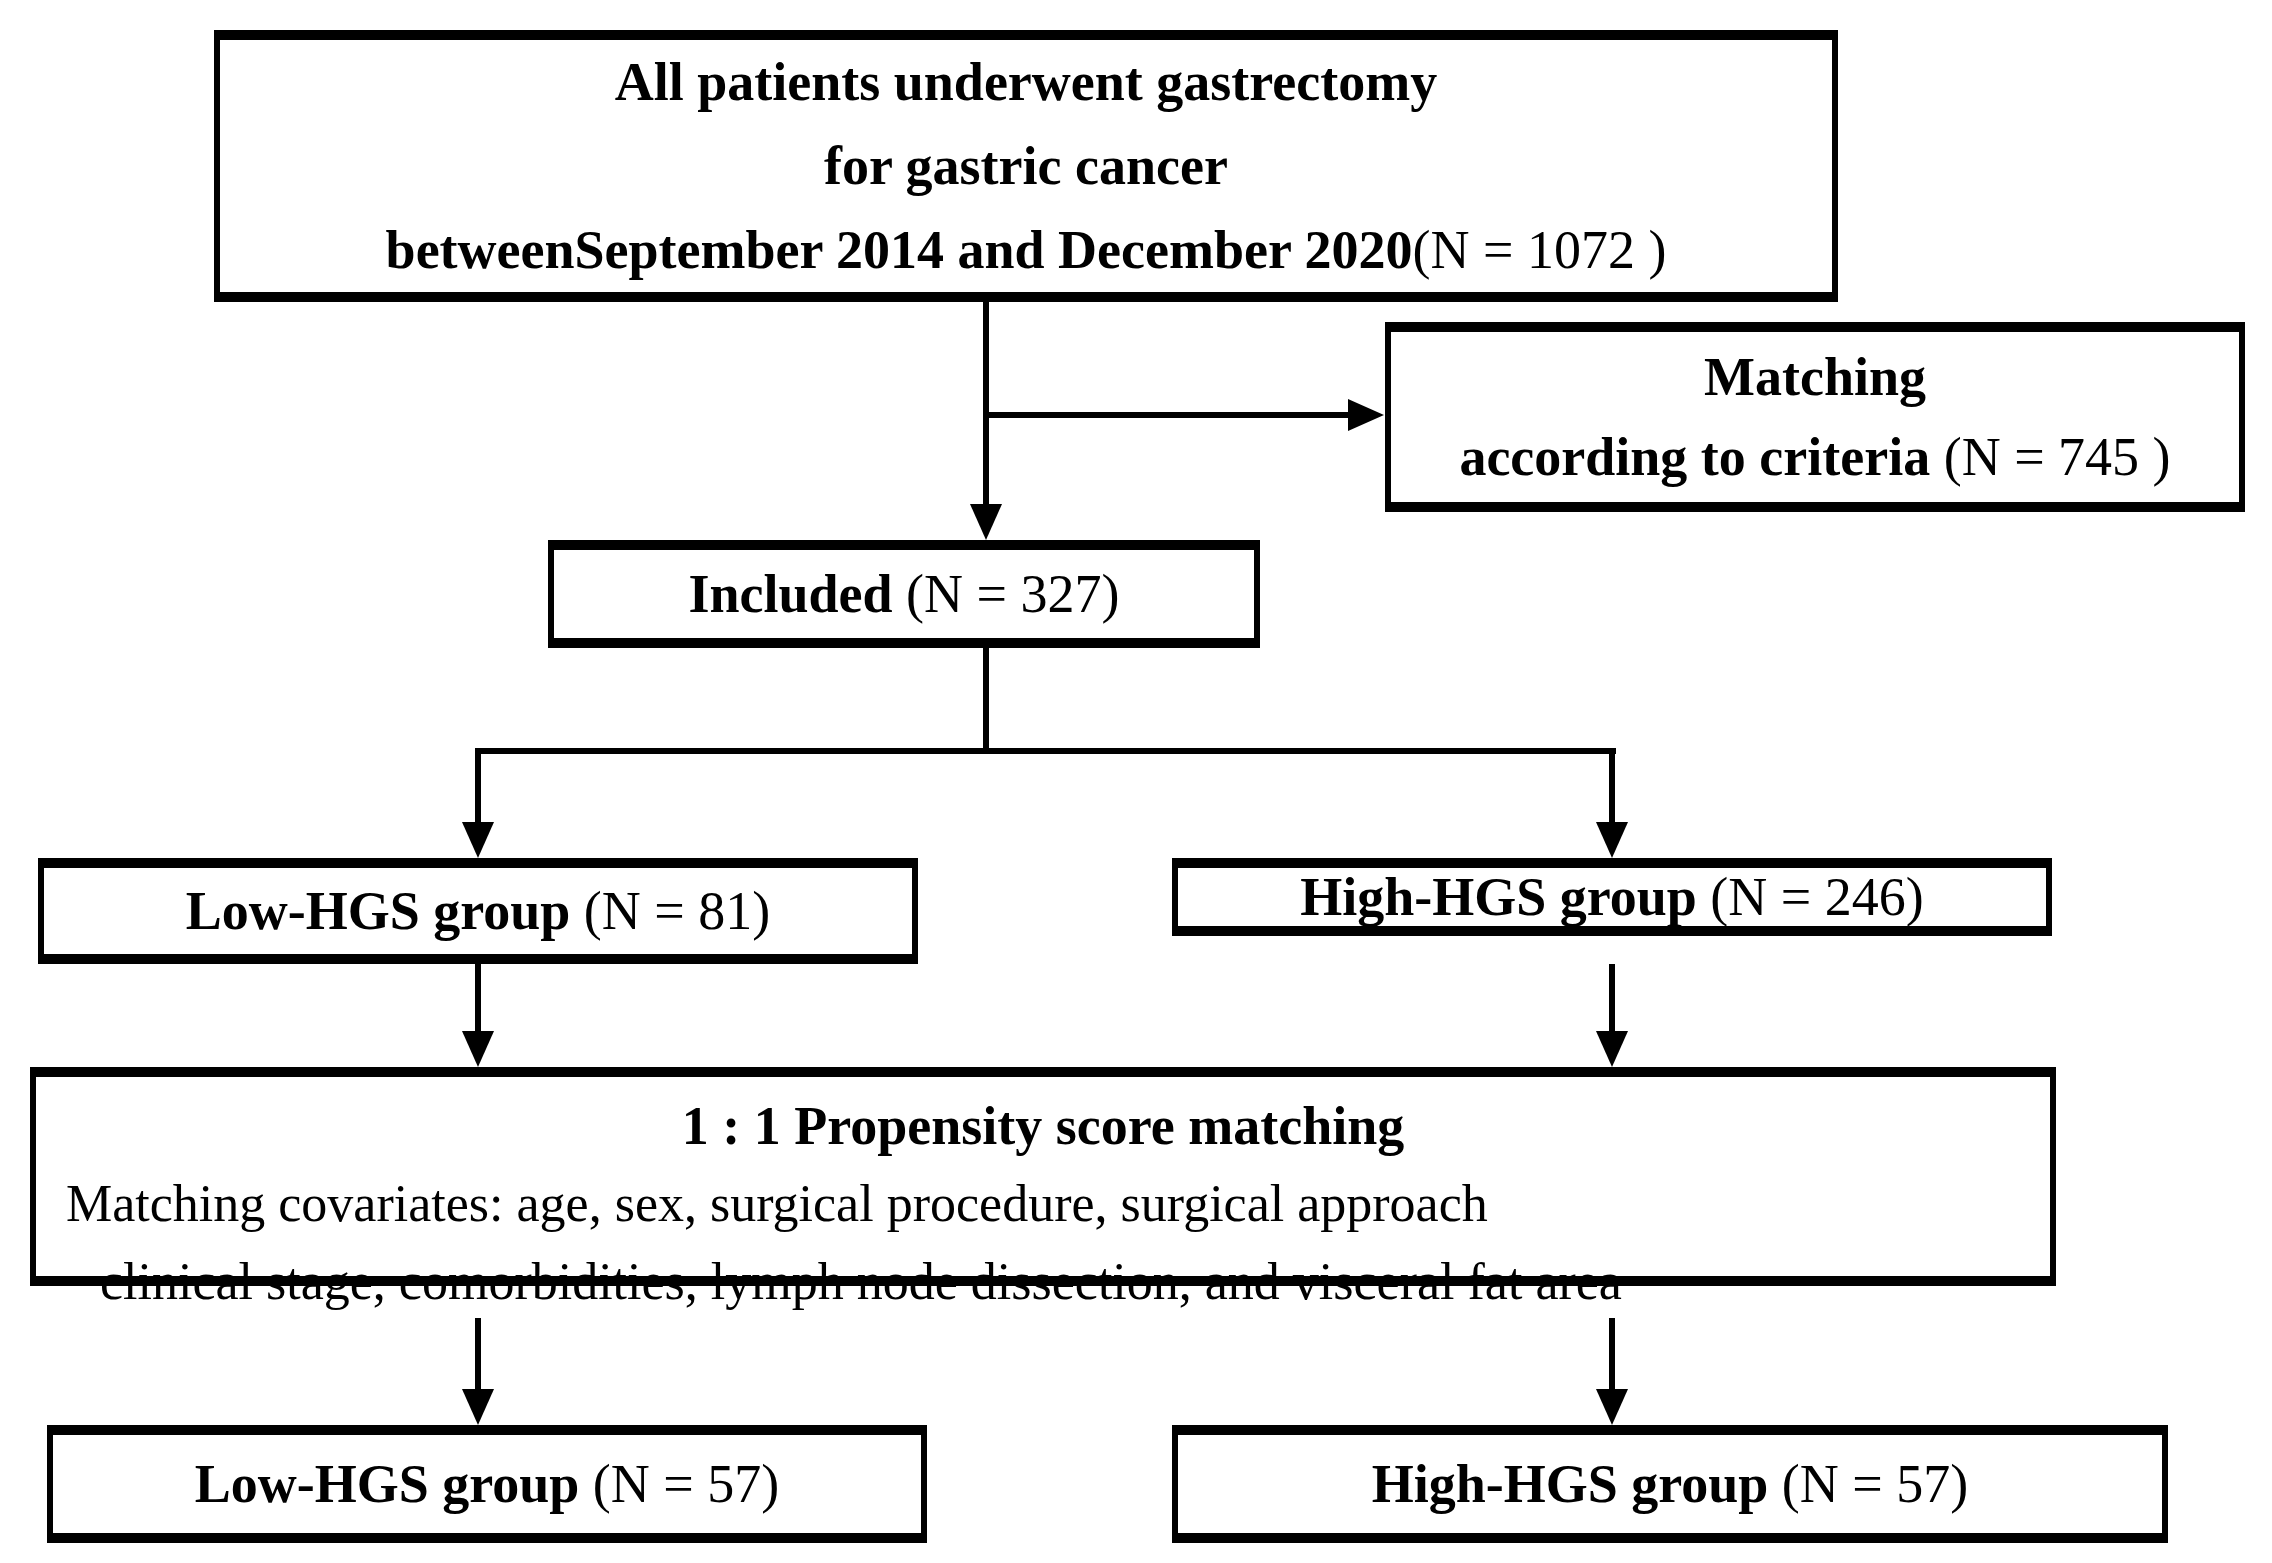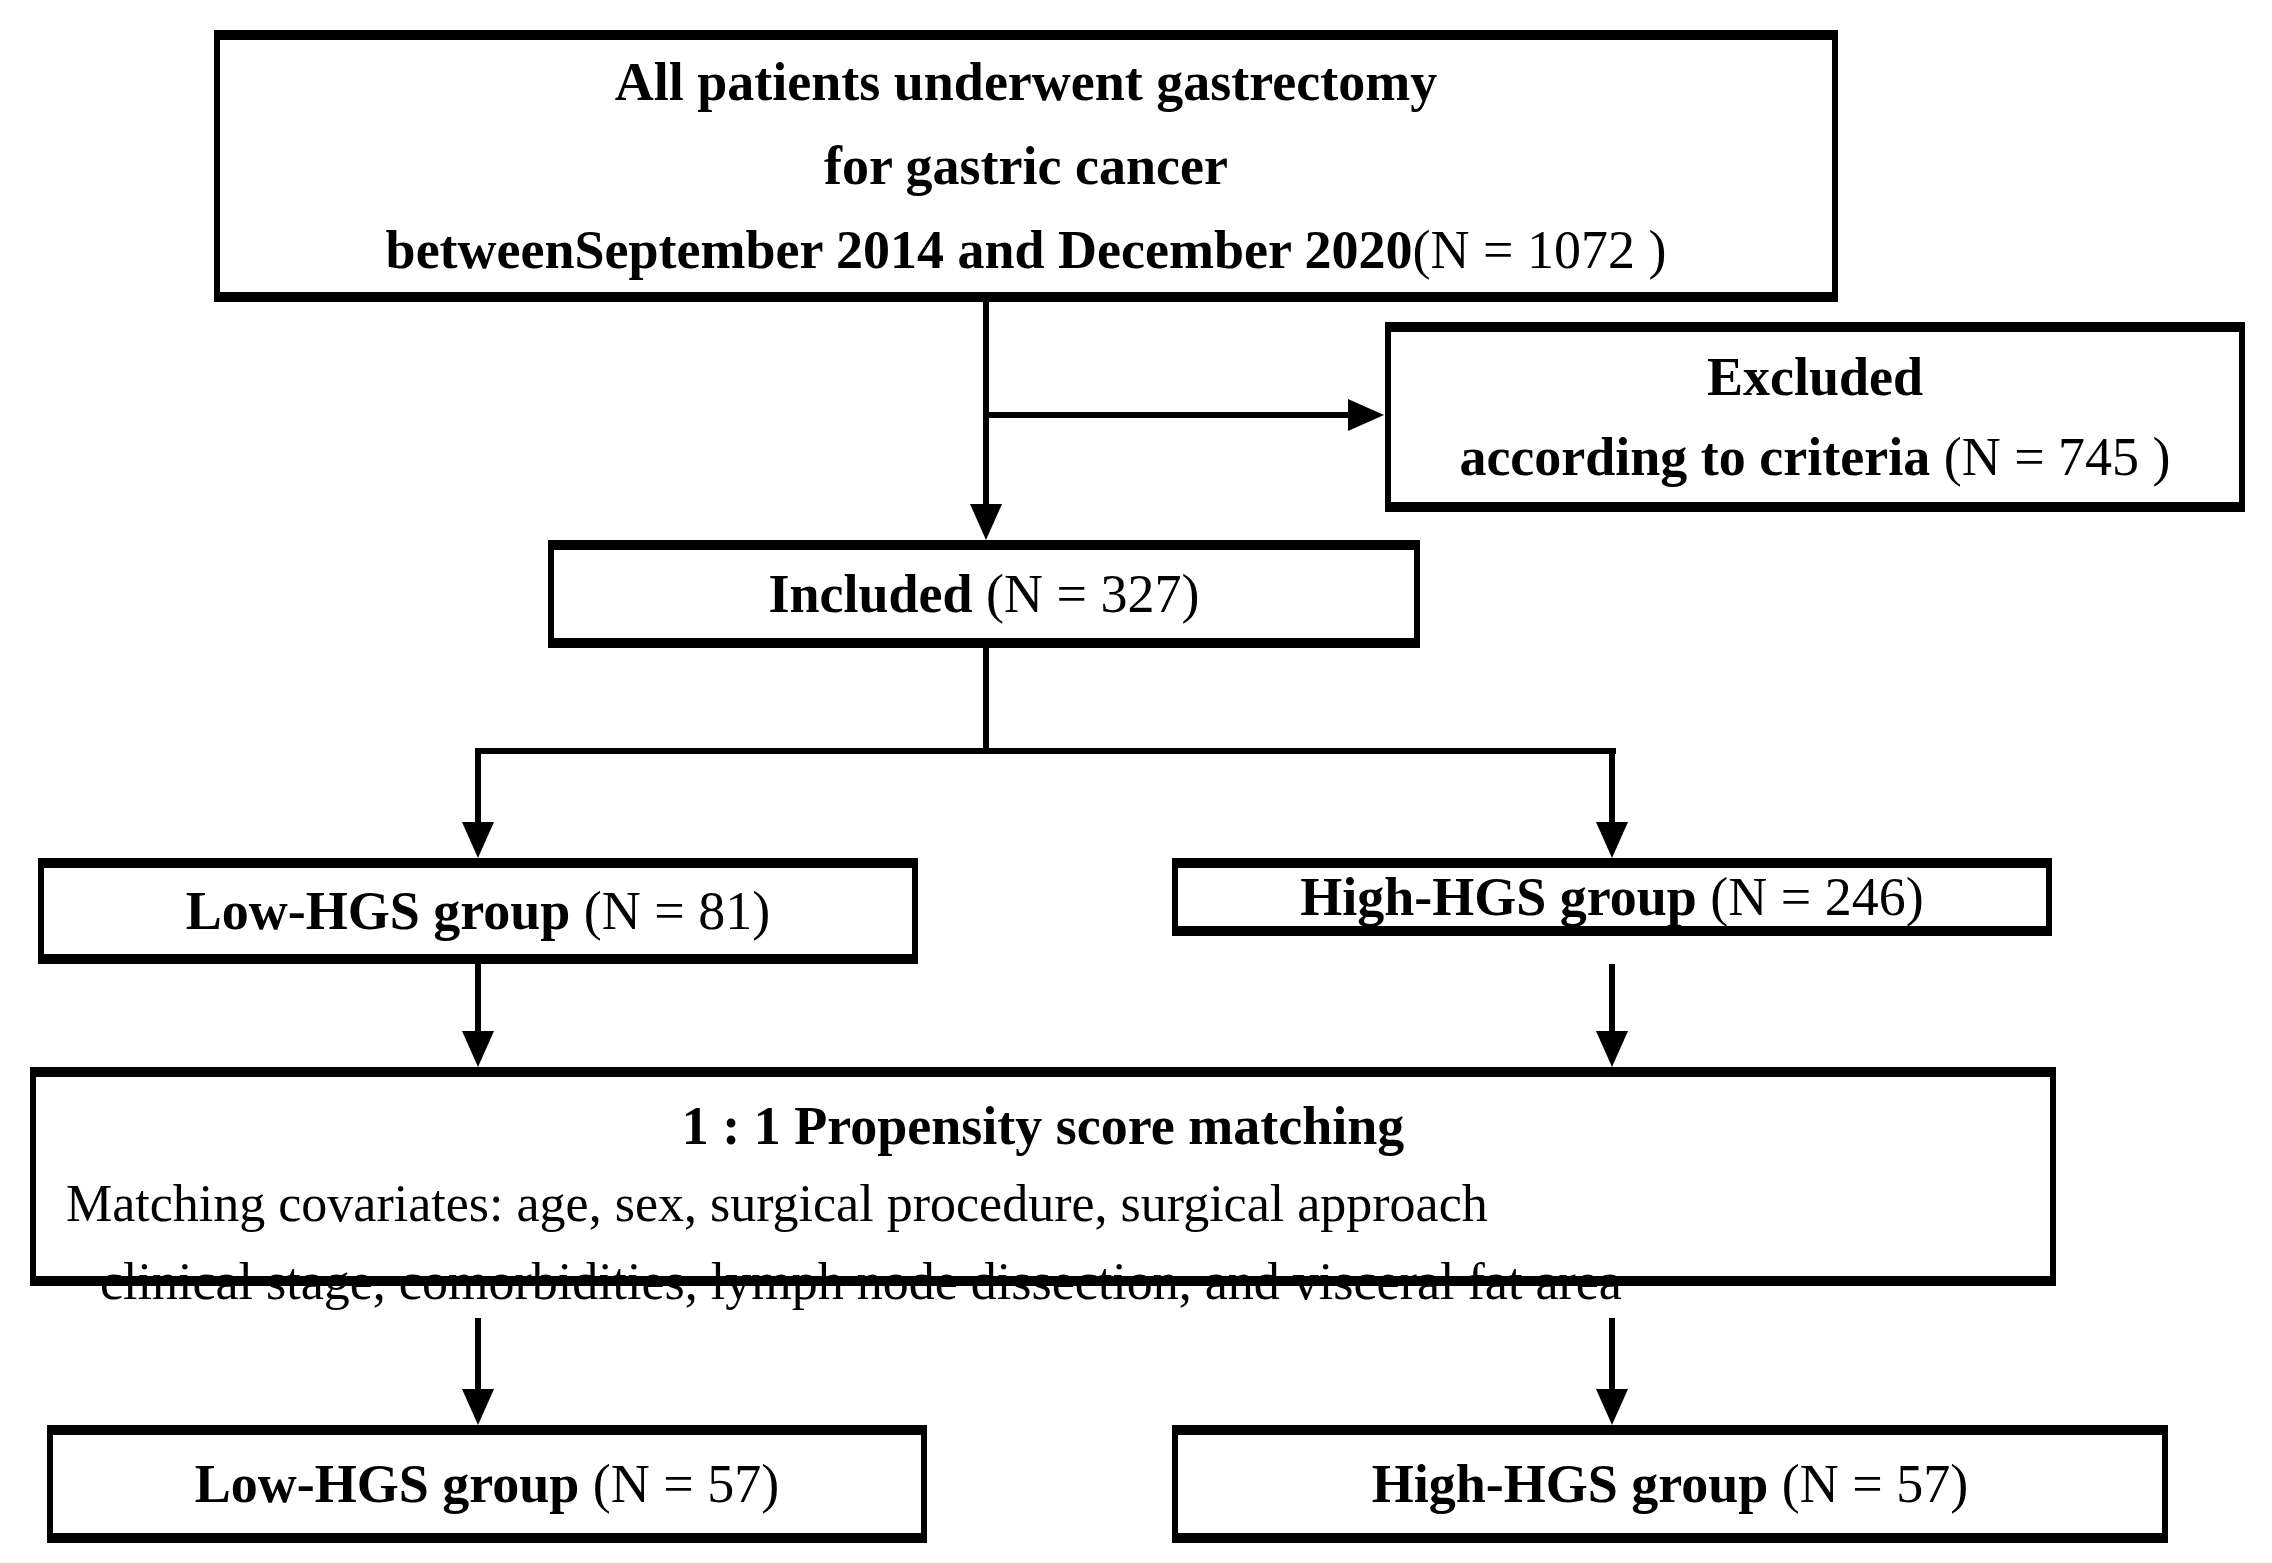--- a/index.html
+++ b/index.html
@@ -39,21 +39,21 @@
   .arr-right {
     position: absolute; width: 0; height: 0;
     border-top: 16px solid transparent;
     border-bottom: 16px solid transparent;
     border-left: 36px solid #000000;
   }
   
   .box-top      { left: 214px;  top: 30px;   width: 1624px; height: 272px; }
   .box-excluded { left: 1385px; top: 322px;  width: 860px;  height: 190px; }
   .box-excluded .fline { line-height: 80px; }
-  .box-included { left: 548px;  top: 540px;  width: 872px;  height: 108px; text-align: center; }
+  .box-included { left: 548px;  top: 540px;  width: 712px;  height: 108px; text-align: center; }
   .box-low1     { left: 38px;   top: 858px;  width: 880px;  height: 106px; }
   .box-high1    { left: 1172px; top: 858px;  width: 880px;  height: 78px; }
   .box-match    { left: 30px;   top: 1067px; width: 2026px; height: 219px;
                   align-items: stretch; justify-content: flex-start; padding-top: 10px; }
   .box-match .fline { line-height: 78px; }
   .box-match .match-title { text-align: center; }
   .box-match .match-l2 { text-align: left; padding-left: 30px; font-size: 52px; }
   .box-match .match-l3 { text-align: left; padding-left: 64px; font-size: 52px; }
   .box-low2     { left: 47px;   top: 1425px; width: 880px;  height: 118px; }
   .box-high2    { left: 1172px; top: 1425px; width: 996px;  height: 118px; }
@@ -69,21 +69,21 @@
     <div class="fline"><span class="b">betweenSeptember 2014 and December 2020</span><span class="r">(N = 1072 )</span></div>
   </div>
 
   <div class="vline" style="left:983px; top:302px; height:206px;"></div>
   <div class="arr-down" style="left:970px; top:504px;"></div>
 
   <div class="hline" style="left:986px; top:412px; width:362px;"></div>
   <div class="arr-right" style="left:1348px; top:399px;"></div>
 
   <div class="fbox box-excluded">
-    <div class="fline b">Excluded</div>
+    <div class="fline b">Matching</div>
     <div class="fline"><span class="b">according to criteria </span><span class="r">(N = 745 )</span></div>
   </div>
 
   <div class="fbox box-included">
     <div class="fline"><span class="b">Included </span><span class="r">(N = 327)</span></div>
   </div>
 
   <div class="vline" style="left:983px; top:648px; height:104px;"></div>
   <div class="hline" style="left:475px; top:748px; width:1141px;"></div>
 

